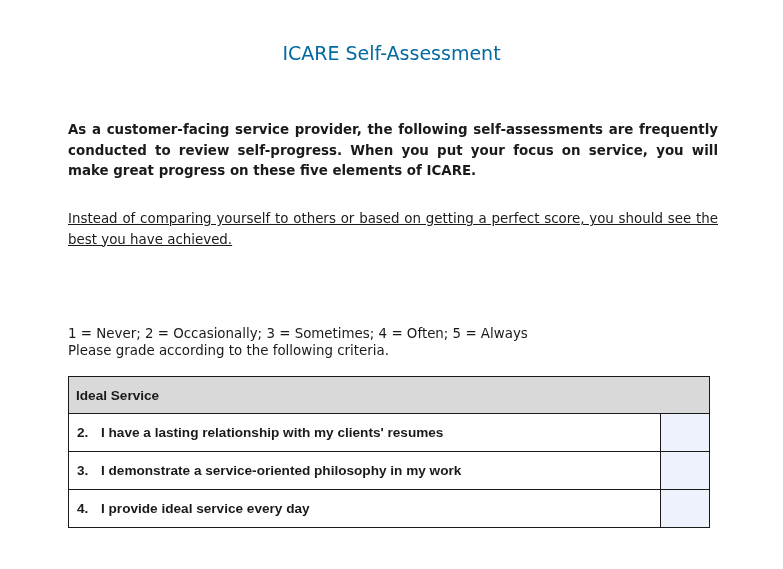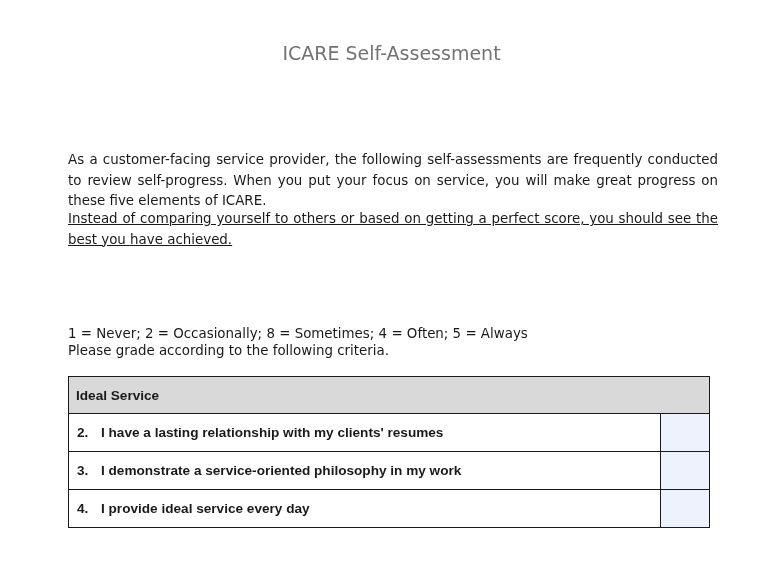--- a/index.html
+++ b/index.html
@@ -1,41 +1,41 @@
 <!DOCTYPE html>
 <html><head>
 <meta charset="utf-8">
 <style>
   html, body { margin:0; padding:0; background:#ffffff; }
   body { width:783px; height:569px; position:relative; overflow:hidden; color:#1a1a1a;
          font-family:"DejaVu Sans", sans-serif; }
-  .title { position:absolute; left:0; width:783px; top:42px; text-align:center; font-size:19px; color:#737373; }
+  .title { position:absolute; left:0; width:783px; top:42px; text-align:center; font-size:19px; color:#0369a1; }
   .para { position:absolute; left:68px; width:650px; font-size:13.4px; line-height:20.5px; text-align:justify; color:#1a1a1a; }
-  .p1 { top:150px; }
+  .p1 { top:120px;font-weight:bold; }
   .p2 { top:209px;text-decoration:underline; }
   .p3 { top:293px; text-align:left;margin-top:48px; }
   .p4 { top:324px; text-align:left; }
   table.assess { position:absolute; left:68px; top:376px; border-collapse:collapse; width:642px;
                  font-family:"Liberation Sans", sans-serif; font-size:13.6px; color:#1a1a1a;font-weight:bold; }
   table.assess td { border:1.4px solid #1a1a1a; padding:0 0 0 7px; }
   .hdr td { background:#d9d9d9; height:36px; }
   .row td { height:37px; }
   .row td.num-cell { padding-left:8px; }
   .row td.score { width:48px; background:#eef2fd; padding:0; }
   .num { display:inline-block; width:24px; }
 </style>
 </head>
 <body>
 
 <div class="title">ICARE Self-Assessment</div>
 
 <div class="para p1">As a customer-facing service provider, the following self-assessments are frequently conducted to review self-progress. When you put your focus on service, you will make great progress on these five elements of ICARE.</div>
 <div class="para p2">Instead of comparing yourself to others or based on getting a perfect score, you should see the best you have achieved.</div>
 <div class="para p3">Please grade according to the following criteria.</div>
-<div class="para p4">1 = Never; 2 = Occasionally; 8 = Sometimes; 4 = Often; 5 = Always</div>
+<div class="para p4">1 = Never; 2 = Occasionally; 3 = Sometimes; 4 = Often; 5 = Always</div>
 
 <table class="assess">
   <tbody>
       <tr class="hdr">
     <td colspan="2">Ideal Service</td>
   </tr>
   <tr class="row">
     <td class="num-cell"><span class="num">2.</span><span>I have a lasting relationship with my clients' resumes</span></td>
     <td class="score"></td>
   </tr>

